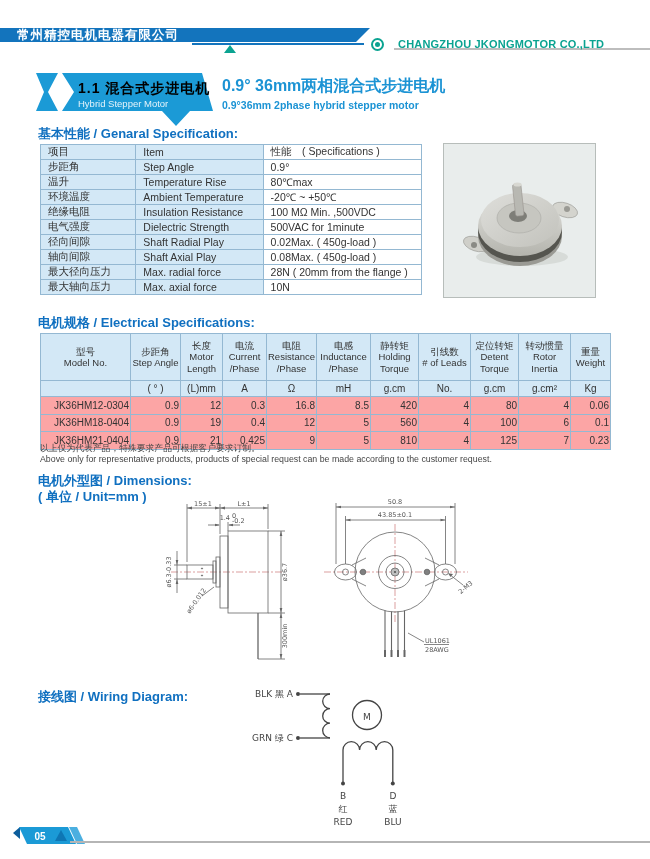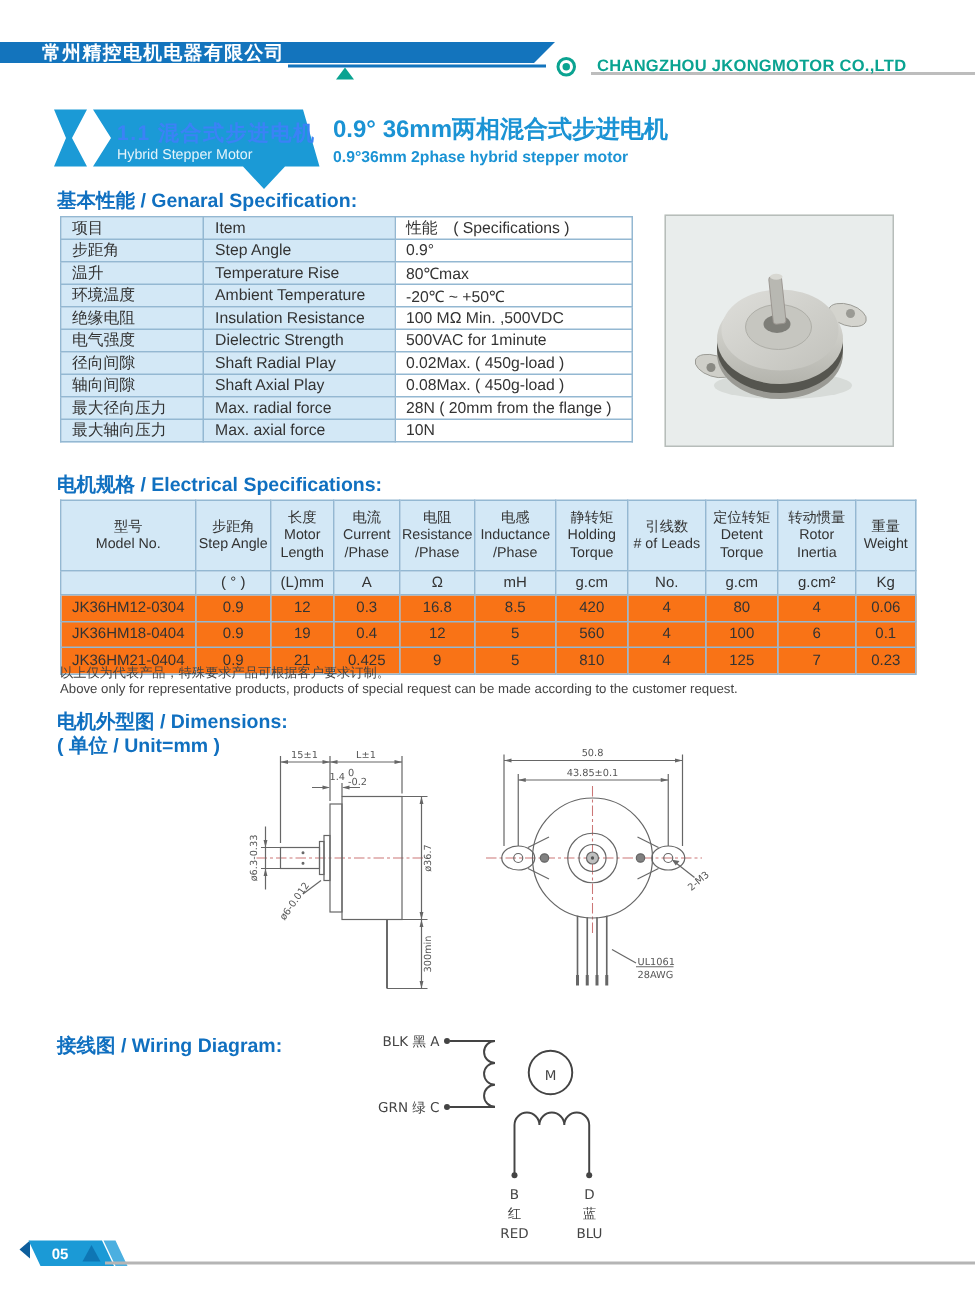--- a/index.html
+++ b/index.html
@@ -3,33 +3,33 @@
 <meta charset="utf-8">
 <style>
   html,body{margin:0;padding:0;}
   body{width:650px;height:859px;background:#ffffff;font-family:"Liberation Sans",sans-serif;}
   .page{position:relative;width:650px;height:859px;background:#fff;overflow:hidden;}
   .abs{position:absolute;}
 
   
   .header-bar{left:0;top:28px;width:370px;height:14px;background:#1374bd;
     clip-path:polygon(0 0,100% 0,calc(100% - 14px) 100%,0 100%);
-    color:#fff;font-size:12.5px;font-weight:bold;line-height:14px;padding-left:28px;
+    color:#fff;font-size:12.5px;font-weight:bold;line-height:14px;padding-left:17px;
     letter-spacing:1px;box-sizing:border-box;}
   .header-line{left:192px;top:43px;width:172px;height:2px;background:#1374bd;}
   .header-tri{left:224px;top:45px;width:0;height:0;border-left:6px solid transparent;
     border-right:6px solid transparent;border-bottom:8px solid #0aa391;}
   .brand-circle{left:371px;top:38px;width:9px;height:9px;border:2.5px solid #0aa391;
     border-radius:50%;background:#fff;}
   .brand-circle .dot{position:absolute;left:2px;top:2px;width:5px;height:5px;border-radius:50%;background:#0aa391;}
   .company-en{left:398px;top:38px;font-size:11px;font-weight:bold;color:#0aa391;letter-spacing:.2px;}
   .header-rule{left:394px;top:48px;width:256px;height:2px;background:#bdbdbd;}
 
   
-  .banner-cn{left:78px;top:80px;font-size:14px;font-weight:bold;color:#3b82f6;letter-spacing:1px;}
+  .banner-cn{left:78px;top:80px;font-size:14px;font-weight:bold;color:#000000;letter-spacing:1px;}
   .banner-en{left:78px;top:98px;font-size:9.5px;color:rgba(255,255,255,.88);}
   .title-cn{left:222px;top:76px;font-size:16px;font-weight:bold;color:#1b93d4;}
   .title-en{left:222px;top:99px;font-size:10.5px;font-weight:bold;color:#1b93d4;}
 
   .sec-head{font-size:13px;font-weight:bold;color:#1070c0;}
 
   
   table{border-collapse:collapse;}
   .t1{left:40px;top:144px;width:382px;font-size:10.5px;color:#333;}
   .t1 td{border:1px solid #94b8d2;height:13.6px;padding:0 0 0 7px;}
@@ -37,21 +37,21 @@
   .t1 .c2{width:126px;background:#d3e8f6;}
   .t1 .c3{width:160px;background:#ffffff;}
 
   .photo-box{left:443px;top:143px;width:151px;height:153px;background:#e9edec;border:1px solid #b7bdba;}
 
   
   .t2{left:40px;top:333px;width:570px;font-size:10px;color:#333;text-align:center;table-layout:fixed;border-radius:16px;}
   .t2 th,.t2 td{border:1px solid #94b8d2;}
   .t2 th{background:#d3e8f6;font-weight:normal;font-size:9.5px;line-height:1.2;white-space:pre-line;height:44px;padding:1px;}
   .t2 .unit td{background:#d3e8f6;height:13px;}
-  .t2 tbody td{height:14.5px;background:#f97316;}
+  .t2 tbody td{height:14.5px;background:#fca5a5;text-align:right;}
   .note{font-size:8.8px;color:#444;}
 
   
   .draw{stroke:#666;stroke-width:.8;fill:none;}
   .draw text{font-family:"DejaVu Sans",sans-serif;fill:#555;stroke:none;font-size:6.5px;}
   .wir{stroke:#444;stroke-width:1.3;fill:none;}
   .wir text{font-family:"DejaVu Sans",sans-serif;fill:#444;stroke:none;font-size:9px;}
 
   .page-rule{left:70px;top:841px;width:580px;height:2px;background:#b5b5b5;}
 </style>

